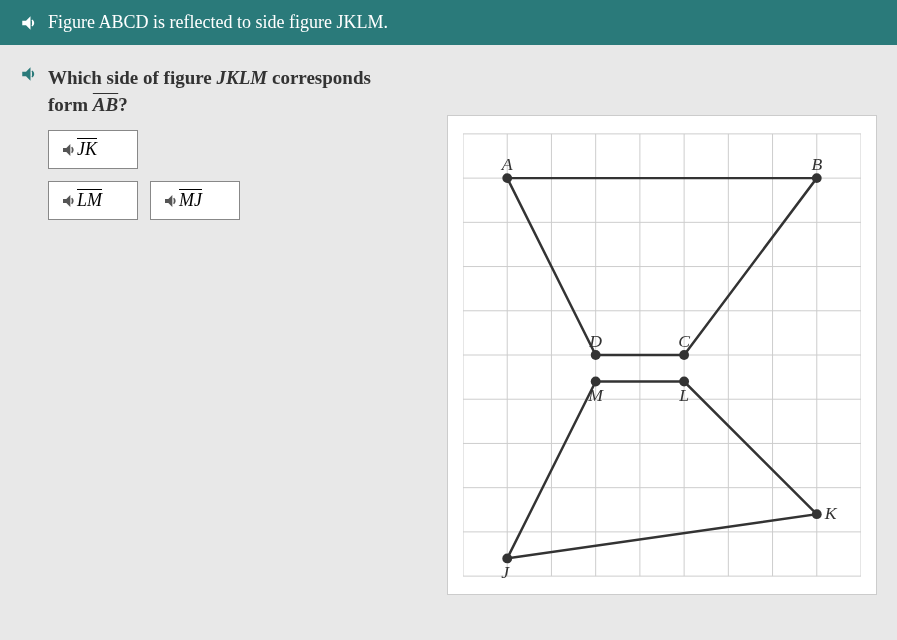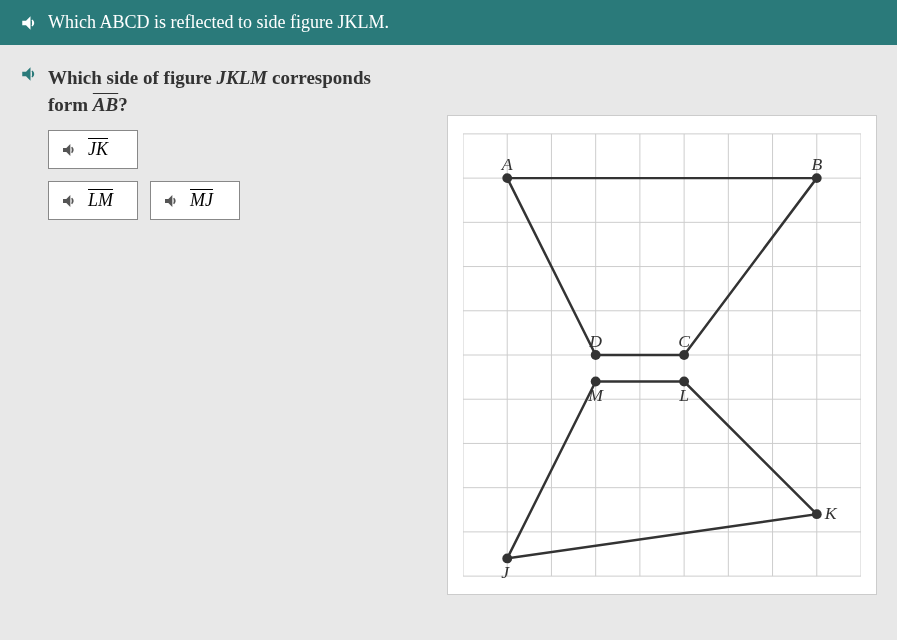--- a/index.html
+++ b/index.html
@@ -75,21 +75,21 @@
       margin-bottom: 12px;
     }
     .option-btn {
       background: #fff;
       border: 1px solid #888;
       padding: 8px 12px;
       font-size: 18px;
       cursor: pointer;
       display: flex;
       align-items: center;
-      gap: 11px;
+      gap: 0;
       min-width: 90px;
       font-family: inherit;
     }
     .option-btn .sound-icon {
       width: 16px;
       height: 16px;
     }
     .option-btn .label {
       font-style: italic;
       font-family: Georgia, serif;
@@ -124,21 +124,21 @@
 <body>
 
 <div class="header">
   <span class="sound-icon">
     <svg viewBox="0 0 24 24">
         <polygon points="3,9 3,15 8,15 14,21 14,3 8,9"></polygon>
         <path d="M16,8 Q20,12 16,16" stroke="currentColor" fill="none" stroke-width="2"></path>
       </svg>
   </span>
   <span>
-    <span>Which </span><span class="math">ABCD</span><span> is reflected to side figure </span><span class="math">JKLM</span><span>.</span>
+    <span>Figure </span><span class="math">ABCD</span><span> is reflected to side figure </span><span class="math">JKLM</span><span>.</span>
   </span>
 </div>
 
 <div class="content">
   <div class="question-area">
     <div class="question-row">
       <span class="sound-icon">
         <svg viewBox="0 0 24 24">
             <polygon points="3,9 3,15 8,15 14,21 14,3 8,9"></polygon>
             <path d="M16,8 Q20,12 16,16" stroke="#2a7a7a" fill="none" stroke-width="2"></path>

